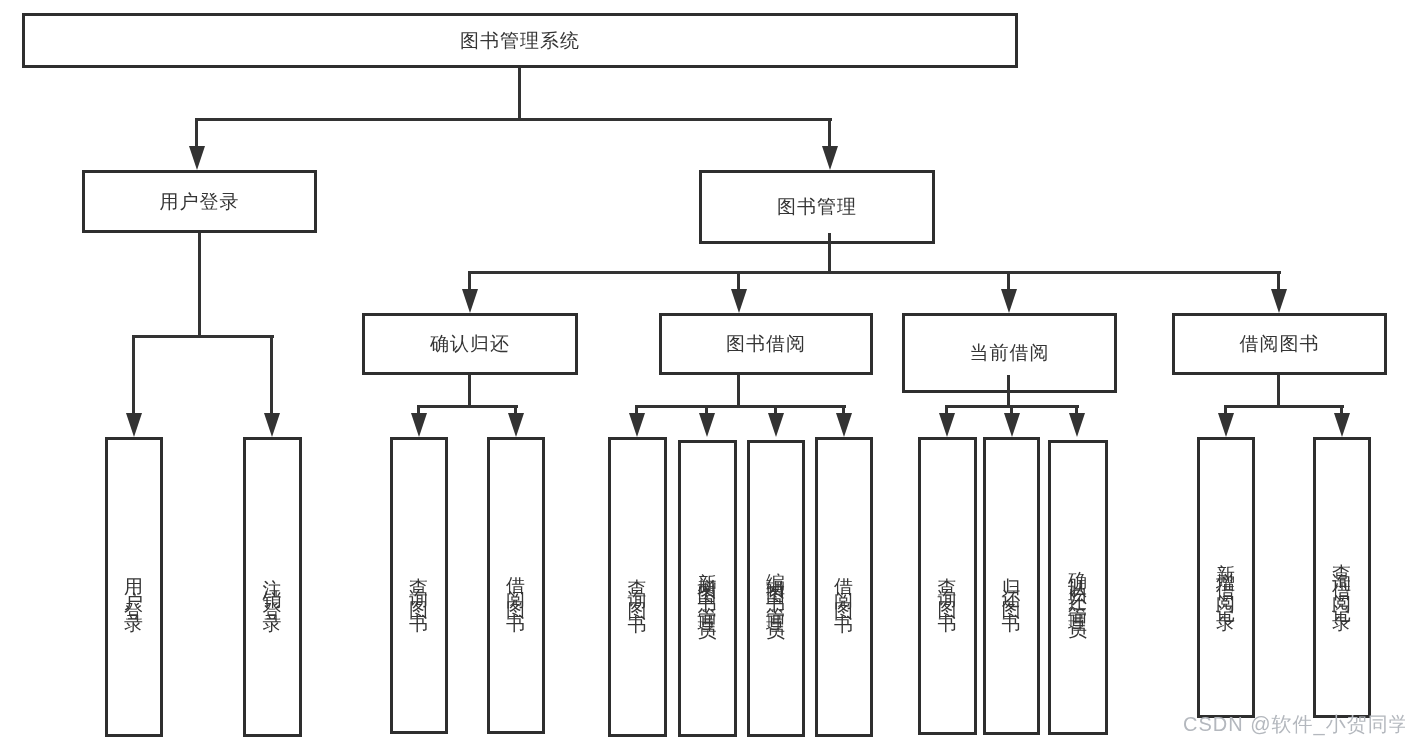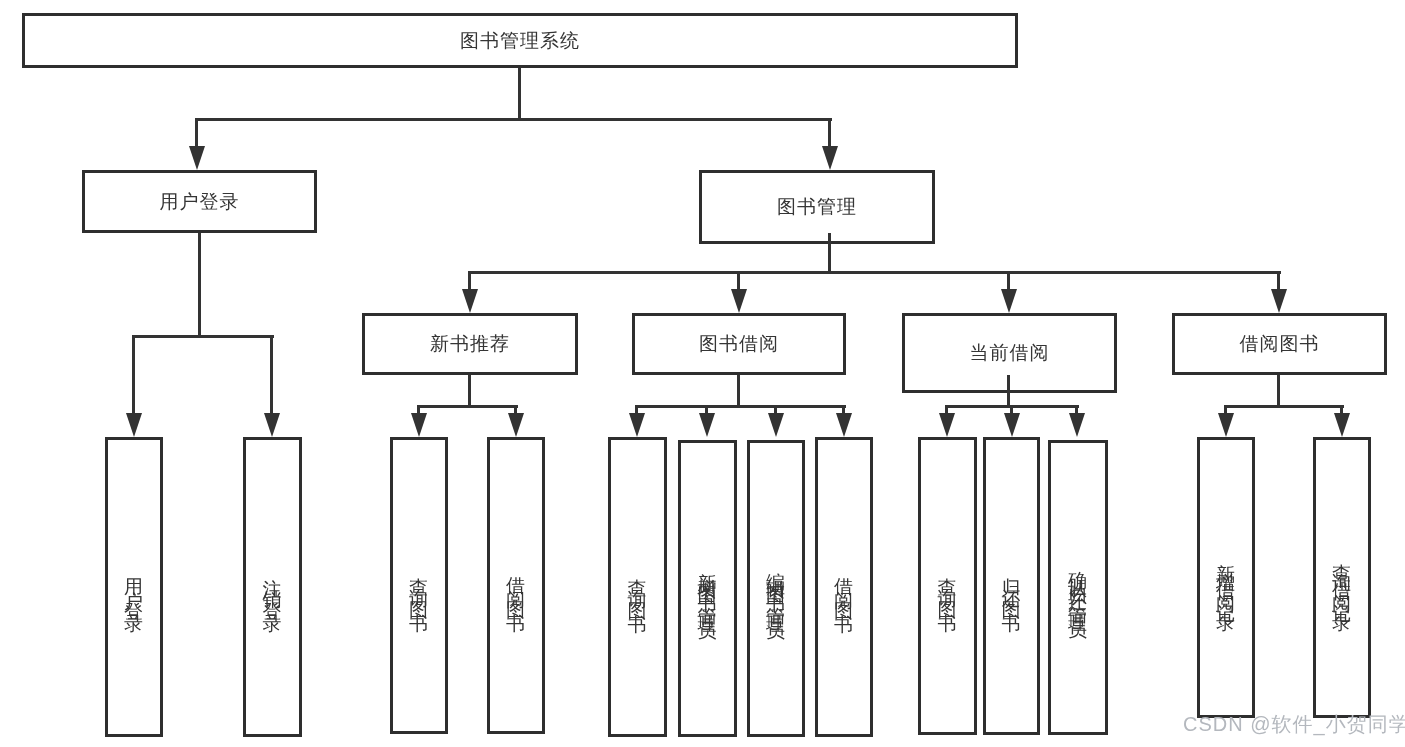--- a/index.html
+++ b/index.html
@@ -60,23 +60,23 @@
   <div class="vl" style="left:468px;top:271px;height:22px;"></div>
   <div class="ah" style="left:462px;top:289px;"></div>
   <div class="vl" style="left:737px;top:271px;height:22px;"></div>
   <div class="ah" style="left:731px;top:289px;"></div>
   <div class="vl" style="left:1007px;top:271px;height:22px;"></div>
   <div class="ah" style="left:1001px;top:289px;"></div>
   <div class="vl" style="left:1277px;top:271px;height:22px;"></div>
   <div class="ah" style="left:1271px;top:289px;"></div>
 
   <div class="hbox" style="left:362px;top:313px;width:216px;height:62px;">
-    <span>新书推荐</span>
+    <span>确认归还</span>
   </div>
-  <div class="hbox" style="left:632px;top:313px;width:214px;height:62px;">
+  <div class="hbox" style="left:659px;top:313px;width:214px;height:62px;">
     <span>图书借阅</span>
   </div>
   <div class="hbox" style="left:902px;top:313px;width:215px;height:80px;">
     <span>当前借阅</span>
   </div>
   <div class="hbox" style="left:1172px;top:313px;width:215px;height:62px;">
     <span>借阅图书</span>
   </div>
 
   <div class="vl" style="left:468px;top:375px;height:30px;"></div>

